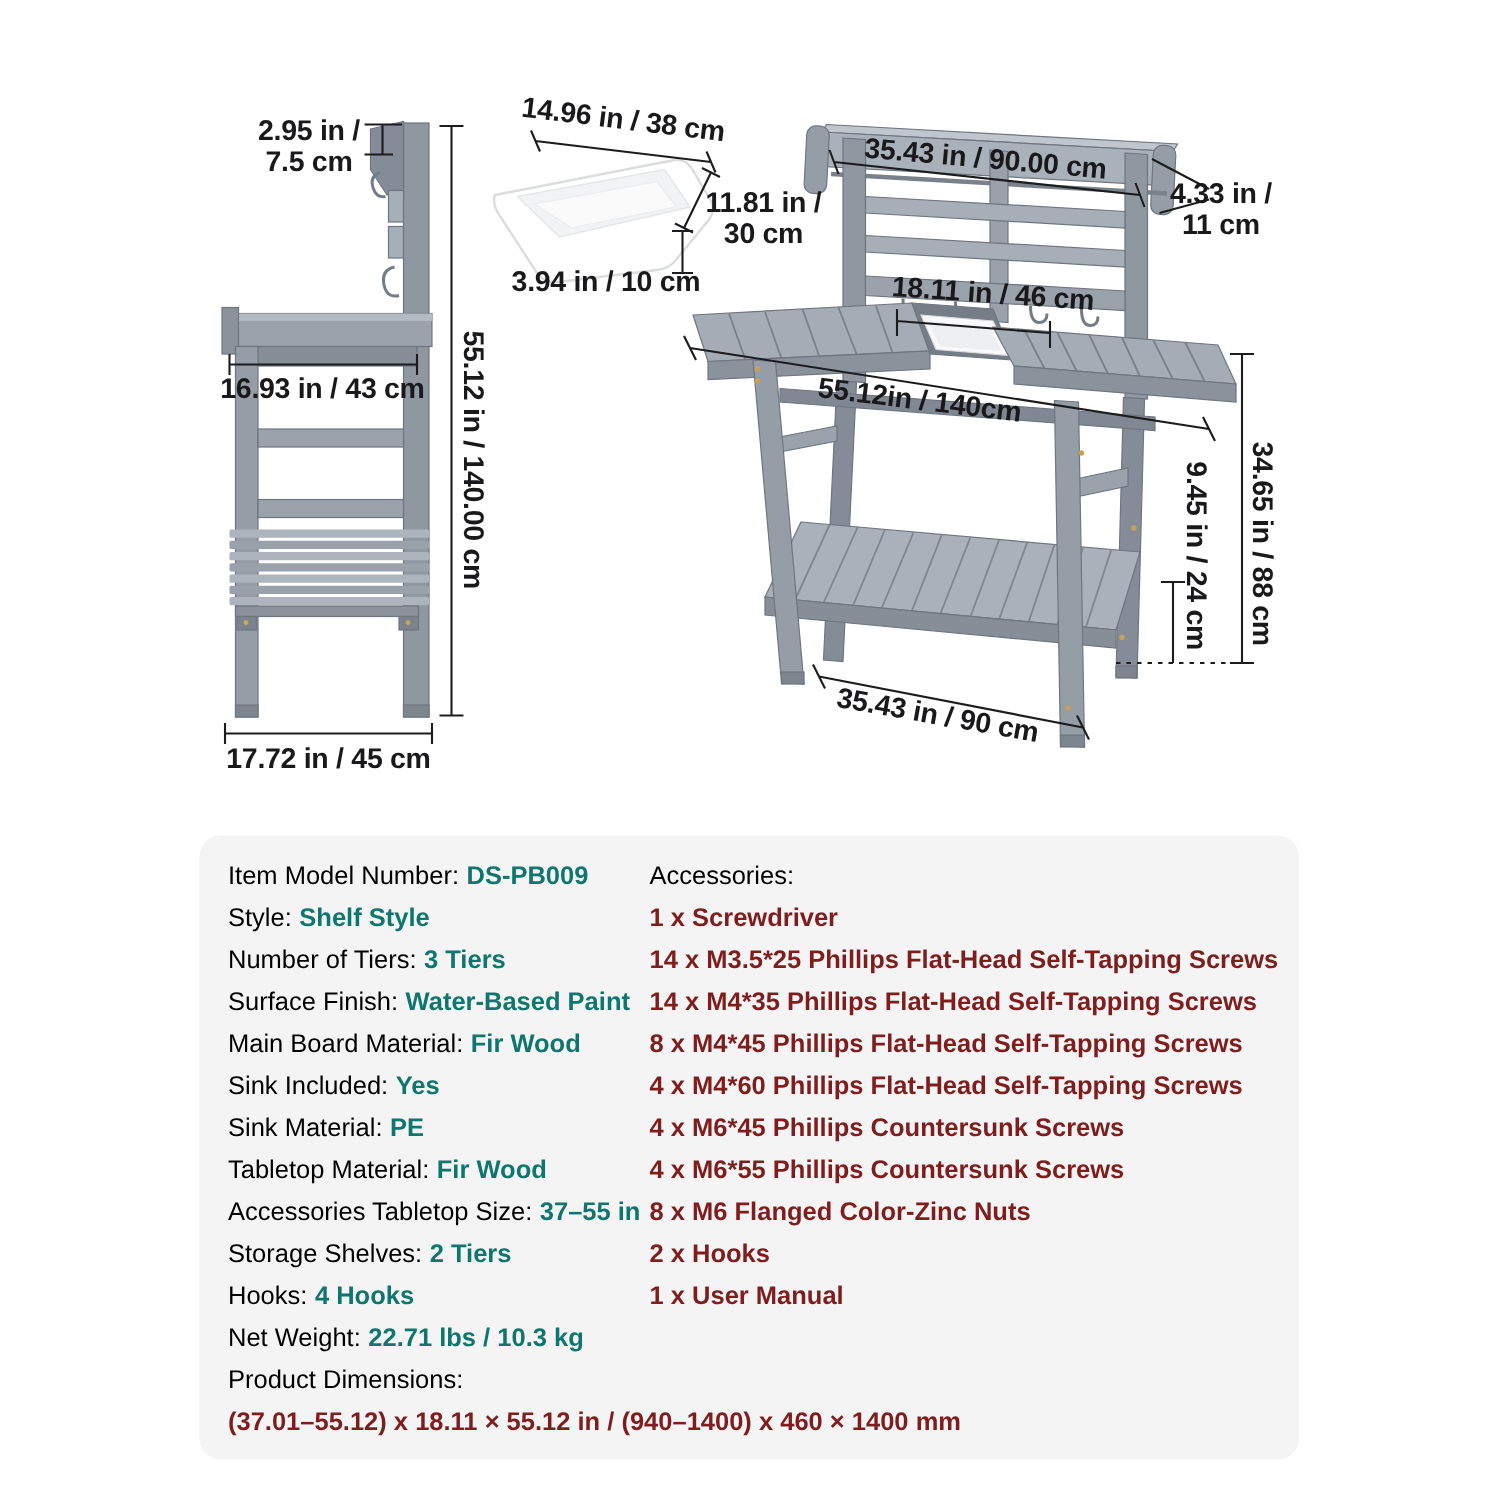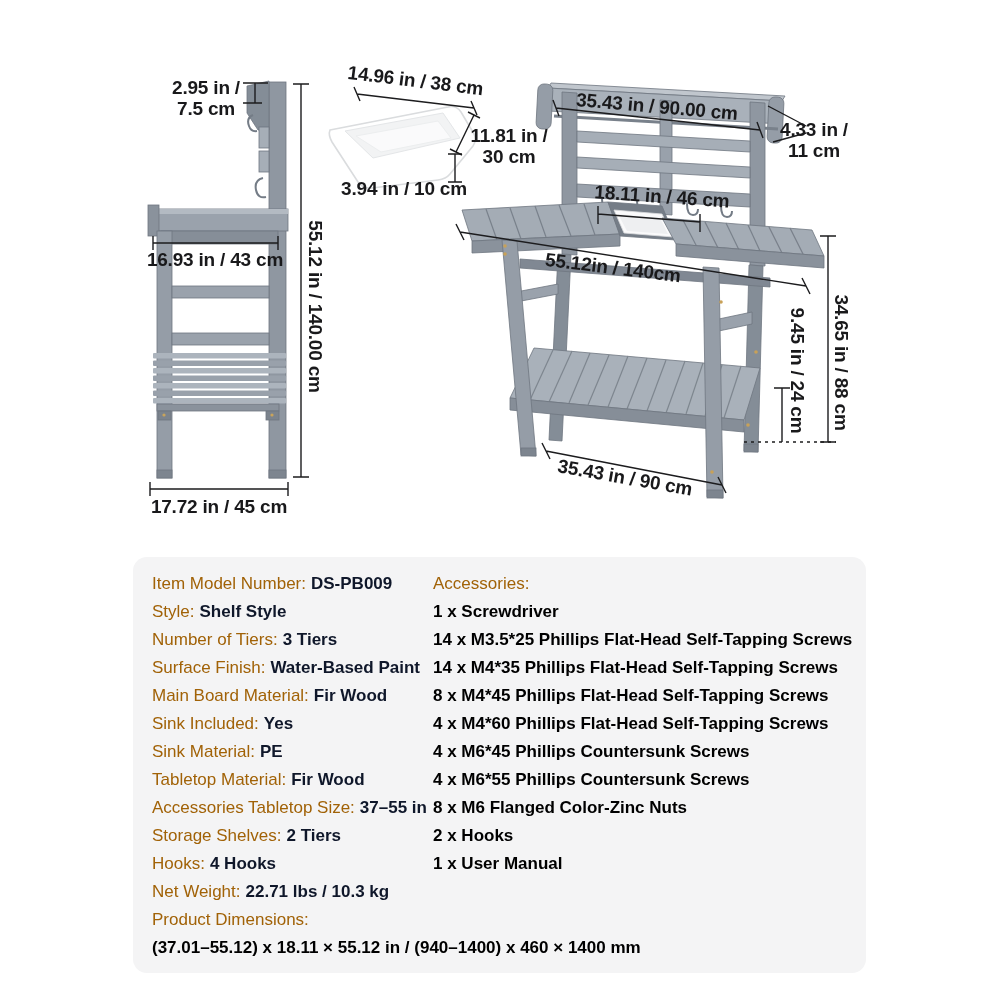--- a/index.html
+++ b/index.html
@@ -12,23 +12,23 @@
   .rot90{transform:rotate(90deg);}
   .r4{transform:rotate(4deg);} .r5{transform:rotate(5deg);} .r7{transform:rotate(7deg);}
   .r10{transform:rotate(10deg);}
   .spec-panel{position:absolute;left:133px;top:557px;width:733px;height:416px;
               background:#F4F4F5;border-radius:14px;box-sizing:border-box;
               padding:13px 12px 0 19px;font-size:17px;color:#4D4D52;}
   .cols{display:flex;}
   .col-left{width:281px;flex:none;}
   .col-right{flex:1;}
   .row{height:28px;line-height:28px;white-space:nowrap;}
-  .lbl{color:#a16207;font-weight:400;}
-  .val{color:#0f172a;font-weight:700;margin-left:5px;}
-  .accent{color:#000000;font-weight:700;}
+  .lbl{color:#000000;font-weight:400;}
+  .val{color:#0f766e;font-weight:700;margin-left:5px;}
+  .accent{color:#7f1d1d;font-weight:700;}
   .full{height:28px;line-height:28px;white-space:nowrap;}
 </style>
 </head>
 <body>
 
 <div class="canvas">
 
   <div class="diagram">
 
     <svg width="1000" height="545" viewBox="0 0 1000 545">

